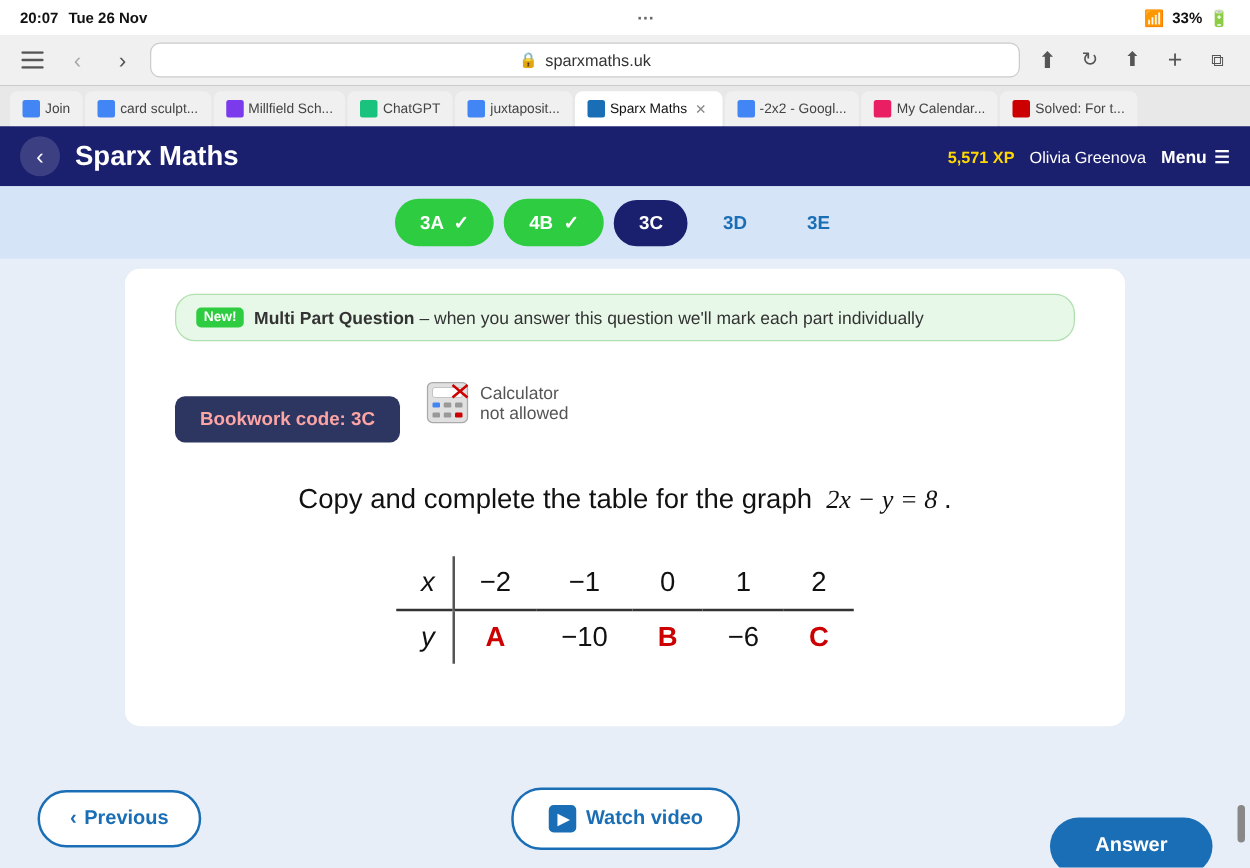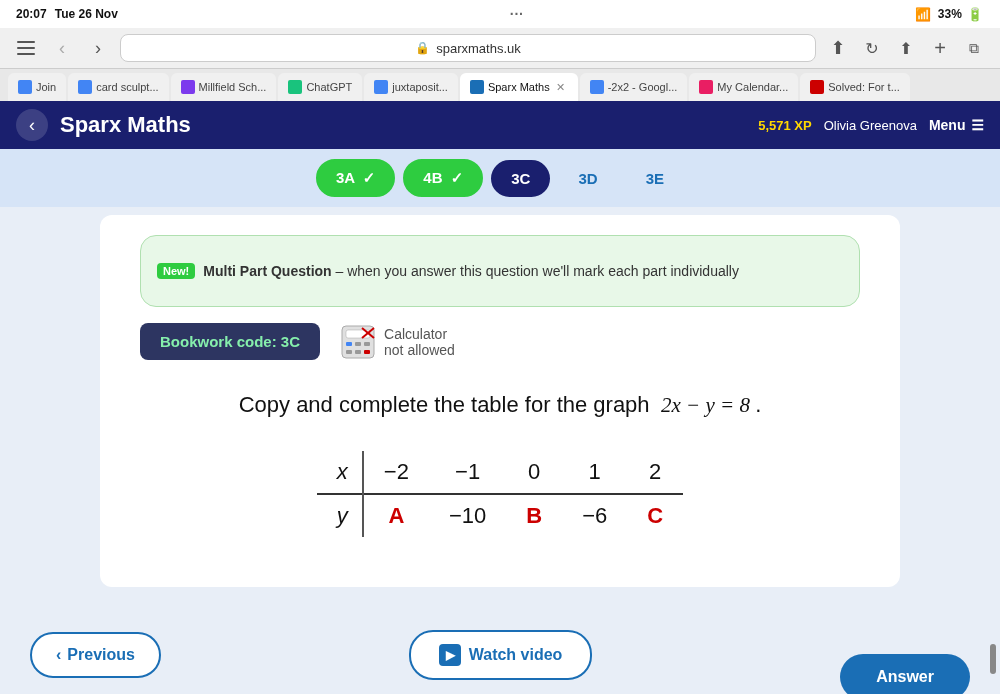--- a/index.html
+++ b/index.html
@@ -186,21 +186,21 @@
       border-radius: 12px;
       padding: 20px 40px;
       position: relative;
     }
 
     
     .notification-banner {
       background: #e8f8e8;
       border: 1px solid #b0e0b0;
       border-radius: 16px;
-      padding: 27px 16px;
+      padding: 10px 16px;
       display: flex;
       align-items: center;
       gap: 8px;
       font-size: 14px;
       color: #333;
       margin-bottom: 16px;
     }
     .new-badge {
       background: #2ecc40;
       color: white;
@@ -212,27 +212,28 @@
 
     
     .bookwork-row {
       display: flex;
       align-items: center;
       gap: 20px;
       margin-bottom: 30px;
     }
     .bookwork-code-btn {
       background: #2d3561;
-      color: #86efac;
+      color: #fca5a5;
       border: none;
       border-radius: 8px;
       padding: 10px 20px;
       font-size: 15px;
       font-weight: 600;
       cursor: pointer;
+      margin-top: 28px;
     }
     .calculator-info {
       display: flex;
       align-items: center;
       gap: 8px;
       font-size: 14px;
       color: #555;
       justify-content: flex-end;
     }
 

